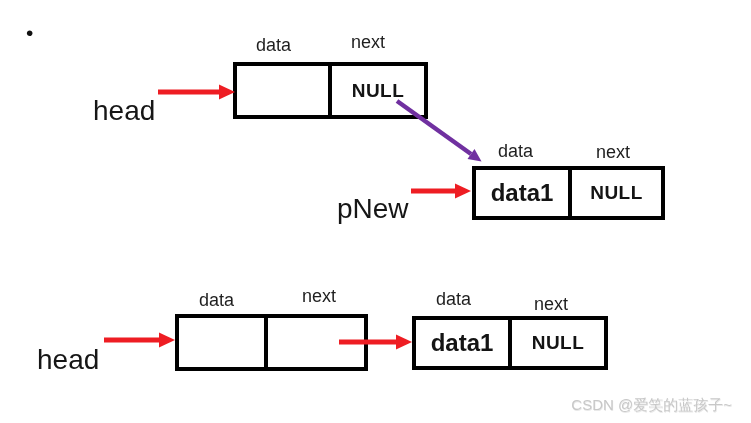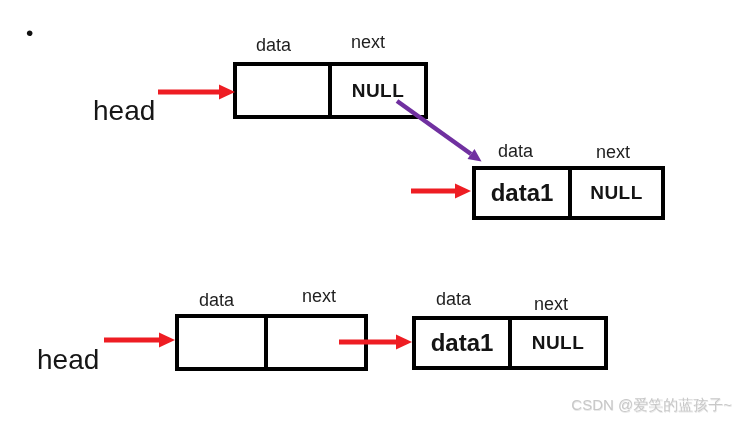--- a/index.html
+++ b/index.html
@@ -105,20 +105,21 @@
 
   <div class="node" style="left:233px; top:62px; width:195px; height:57px;">
     <div class="cell first" style="width:95px;">
       <span class="val-big"></span>
     </div>
     <div class="cell grow">
       <span class="val">NULL</span>
     </div>
   </div>
 
+  <span class="ptr-label" style="left:337px; top:171px;">pNew</span>
 
   <span class="field-label" style="left:498px; top:141px;">data</span>
   <span class="field-label" style="left:596px; top:142px;">next</span>
 
   <div class="node" style="left:472px; top:166px; width:193px; height:54px;">
     <div class="cell first" style="width:96px;">
       <span class="val-big">data1</span>
     </div>
     <div class="cell grow">
       <span class="val">NULL</span>

